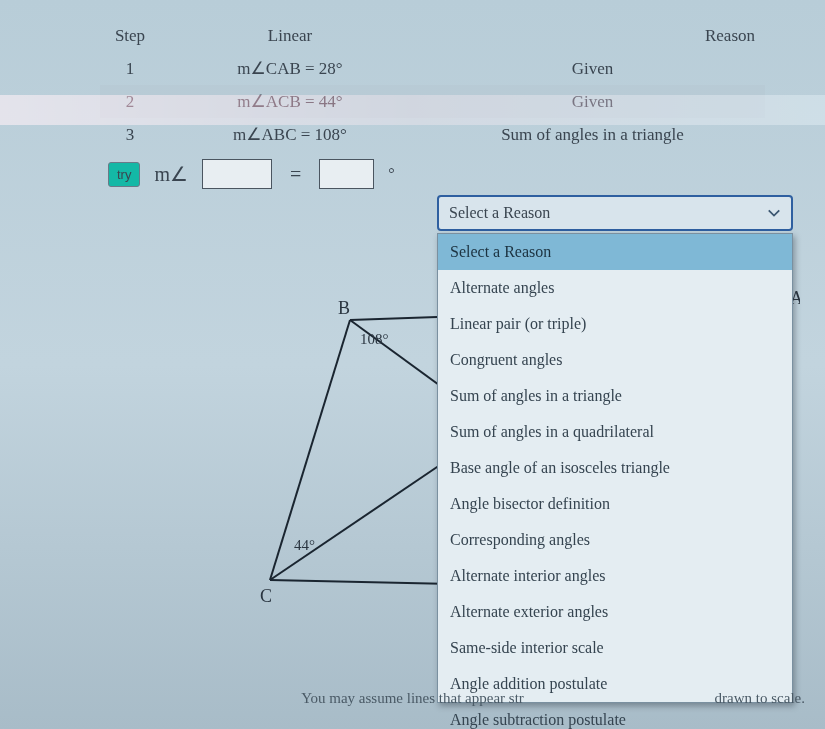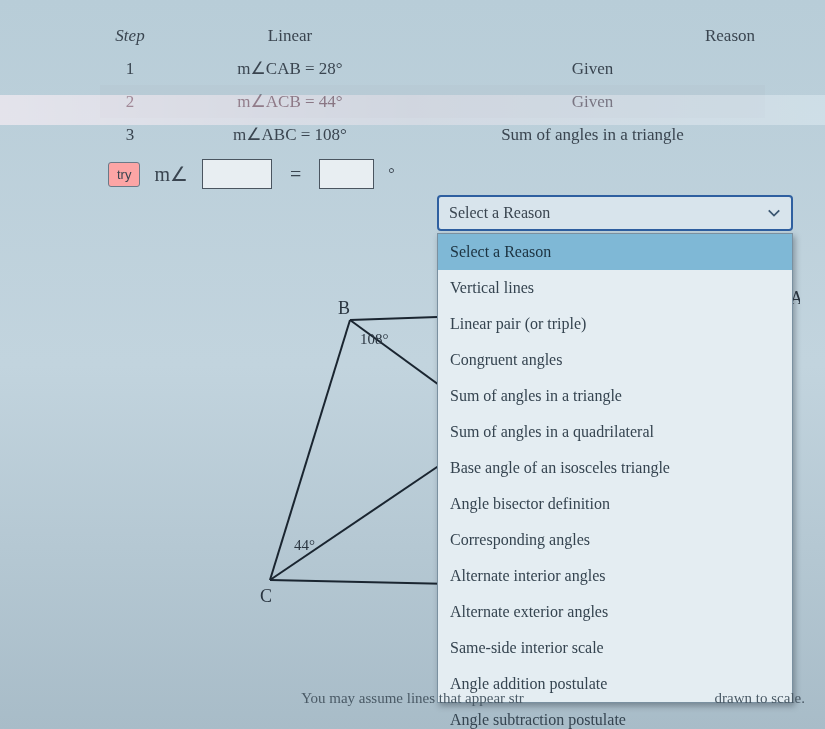--- a/index.html
+++ b/index.html
@@ -21,35 +21,35 @@
     width: 100%;
     border-collapse: collapse;
   }
   .tbl td, .tbl th {
     padding: 6px 10px;
     text-align: center;
     font-size: 17px;
     color: #3a4550;
   }
   .tbl th { font-weight: normal; }
-  .tbl .step { width: 60px; font-style: italic; }
+  .tbl .step { width: 60px; }
   .tbl .angle { width: 260px; text-align: center;}
   .tbl .reason { text-align: right; }
   .angle-expr { }
   .row-shade td { background: rgba(180,195,205,.35); }
   .glare {
     position: absolute;
     top: 95px; left: 0; right:0; height: 30px;
     background: linear-gradient(90deg, rgba(255,180,200,.6), rgba(255,160,180,.35), rgba(180,200,220,.4));
     mix-blend-mode: screen;
     pointer-events:none;
   }
   .try-row { margin-top: 8px; display:flex; align-items:center; gap:10px; padding-left:8px;}
   .try-btn {
-    border:1px solid #6a7a88; background:#fca5a5; color:#3a4550;
+    border:1px solid #6a7a88; background:#14b8a6; color:#3a4550;
     font-size:13px; padding:4px 8px; border-radius:3px;
   }
   .m-angle { font-size:20px; color:#3a4550; margin-left:4px;}
   .blank {
     display:inline-block; min-width:70px; height:30px;
     border:1px solid #4a5560; background:#e8eef2;
     vertical-align:middle; margin:0 4px;
   }
   .eq { font-size:20px; margin:0 4px;}
   .deg { font-size:16px; vertical-align:top;}
@@ -153,21 +153,21 @@
 
 <div class="select-wrap">
   <div class="select-closed">
     <span>Select a Reason</span>
     <svg class="chev" viewBox="0 0 16 16">
       <path d="M2 5 L8 11 L14 5" fill="none" stroke="#3a5570" stroke-width="2"></path>
     </svg>
   </div>
   <div class="dropdown">
     <div class="opt sel">Select a Reason</div>
-    <div class="opt">Vertical lines</div>
+    <div class="opt">Alternate angles</div>
     <div class="opt">Linear pair (or triple)</div>
     <div class="opt">Congruent angles</div>
     <div class="opt">Sum of angles in a triangle</div>
     <div class="opt">Sum of angles in a quadrilateral</div>
     <div class="opt">Base angle of an isosceles triangle</div>
     <div class="opt">Angle bisector definition</div>
     <div class="opt">Corresponding angles</div>
     <div class="opt">Alternate interior angles</div>
     <div class="opt">Alternate exterior angles</div>
     <div class="opt">Same-side interior scale</div>

